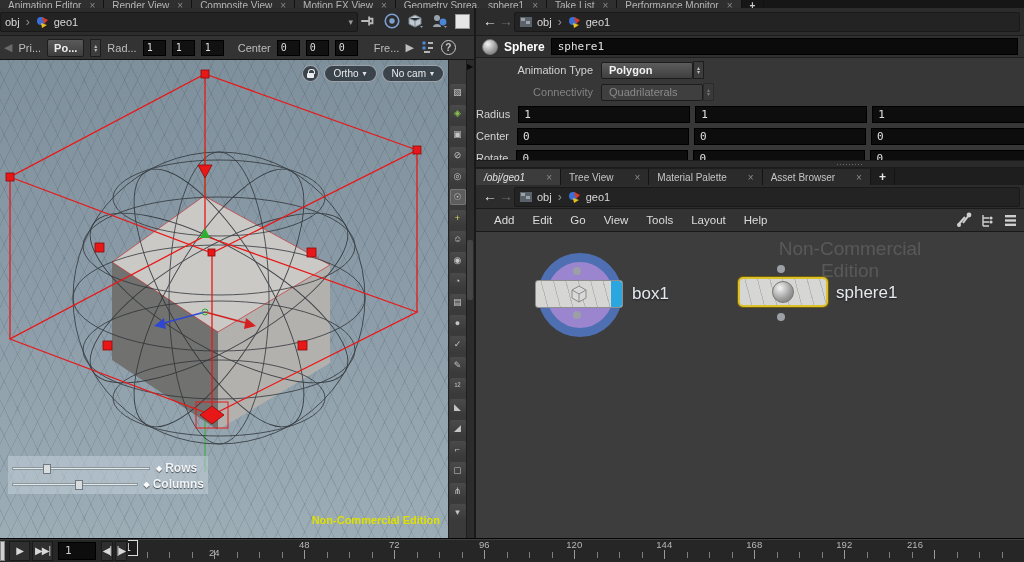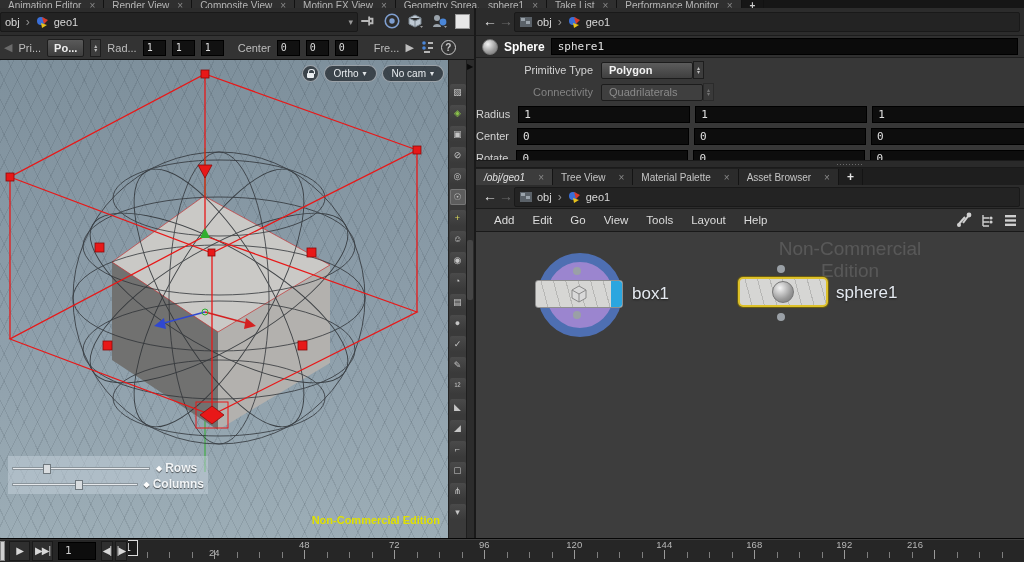--- a/index.html
+++ b/index.html
@@ -80,21 +80,21 @@
   .pmenu { width:92px; height:17px; background:linear-gradient(#5c5c5c,#3f3f3f); border:1px solid #1c1c1c; border-radius:2px; color:#f2f2f2; font-weight:bold; font-size:11px; display:flex; align-items:center; padding:0 7px; }
   .prow.disabled .pmenu { background:#3f3f3f; color:#8a8a8a; font-weight:normal; width:102px; }
   .pfields { display:flex; gap:5px; flex:1; }
   .pfield { width:172px; height:17px; background:#0d0d0d; border:1px solid #000; color:#e0e0e0; font-family:"DejaVu Sans Mono", monospace; font-size:11px; padding:1px 5px; flex:0 0 auto; }
   #divider-h { position:relative; height:8px; background:#2a2a2a; border-top:1px solid #1a1a1a; border-bottom:1px solid #1a1a1a; }
   #divider-h .grip { position:absolute; left:360px; top:2px; width:26px; height:4px;
      background-image:radial-gradient(#6a6a6a 40%, transparent 42%); background-size:3px 3px; }
 
   
   #net-tabs { height:17px; background:#1e1e1e; display:flex; align-items:flex-end; }
-  .ntab { height:16px; padding:2px 8px; background:#2b2b2b; border-right:1px solid #141414; color:#c5c5c5; font-size:10px; display:flex; gap:13px; align-items:center; }
+  .ntab { height:16px; padding:2px 8px; background:#2b2b2b; border-right:1px solid #141414; color:#c5c5c5; font-size:10px; display:flex; gap:21px; align-items:center; }
   .ntab.active { background:#3c3c3c; color:#e2e2e2; font-style:italic; }
   .ntab .x { color:#8a8a8a; font-style:normal; }
   .ntab.addtab { background:transparent; color:#e6e6e6; font-weight:bold; font-size:12px; }
   #net-pathbar { position:relative; height:24px; background:#2c2c2c; border-bottom:1px solid #1b1b1b; }
   #net-pathfield { left:38px; right:4px; }
   #net-menubar { position:relative; height:23px; background:#333; border-bottom:1px solid #191919; display:flex; align-items:center; gap:18px; padding-left:18px; color:#dcdcdc; font-size:11.5px; }
   #net-menubar .micons { position:absolute; right:6px; top:3px; display:flex; gap:8px; align-items:center; }
   #net-canvas { position:relative; height:335px; background:#3d3d3d; overflow:hidden; }
   #net-watermark { position:absolute; left:274px; top:6px; width:200px; text-align:center; color:rgba(255,255,255,0.14); font-size:19px; }
   .node-dot { position:absolute; width:8px; height:8px; border-radius:50%; background:#9aa0a6; }
@@ -371,21 +371,21 @@
     </div>
 
     <div id="param-header">
       <span class="sphere-glyph" style="width:16px;height:16px"></span>
       <span class="node-type">Sphere</span>
       <span id="param-name-field">sphere1</span>
     </div>
 
     <div id="param-rows">
       <div class="prow">
-        <span class="plabel">Primitive Type</span>
+        <span class="plabel">Animation Type</span>
         <span class="pmenu">Polygon</span>
         <span class="stepper">
             <span>▴</span>
             <span>▾</span>
           </span>
       </div>
       <div class="prow disabled">
         <span class="plabel">Connectivity</span>
         <span class="pmenu">Quadrilaterals</span>
         <span class="stepper" style="opacity:.45">

